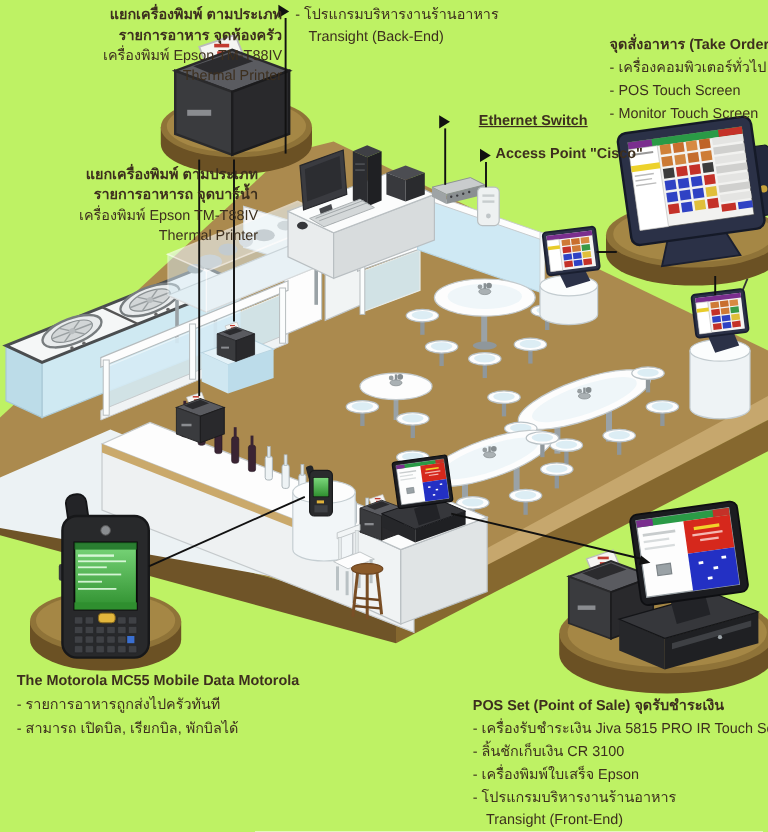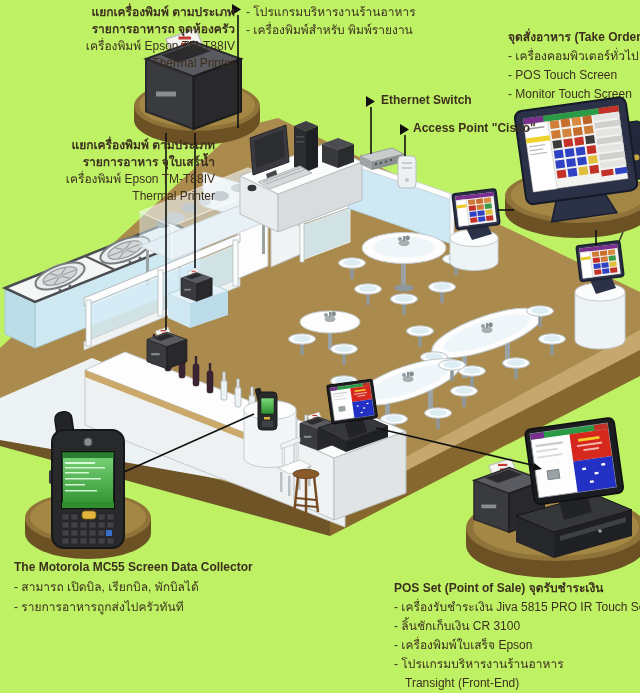--- a/index.html
+++ b/index.html
@@ -530,56 +530,56 @@
   <g fill="#111">
     <polygon points="232,4 232,15 241,9.5"></polygon>
     <polygon points="366,96 366,107 375,101.5"></polygon>
     <polygon points="400,124 400,135 409,129.5"></polygon>
     <polygon points="542,469 532.4,470.8 534.2,463"></polygon>
   </g>
 </svg>
 
 <div class="lbl lh17 ralign" style="right:405px;top:4px;">
   <div class="b">แยกเครื่องพิมพ์ ตามประเภท</div>
-  <div class="b">รายการอาหารถ จุดห้องครัว</div>
+  <div class="b">รายการอาหาร จุดห้องครัว</div>
   <div>เครื่องพิมพ์ Epson TM-T88IV</div>
   <div>Thermal Printer</div>
 </div>
 
 <div class="lbl lh18" style="left:246px;top:3px;">
   <div>- โปรแกรมบริหารงานร้านอาหาร</div>
-  <div>- เครื่องพิมพ์สำหรับ พิมพ์รายงาน</div>
+  <div class="indent">Transight (Back-End)</div>
 </div>
 
 <div class="lbl lh19" style="left:508px;top:28px;">
   <div class="b">จุดสั่งอาหาร (Take Order)</div>
   <div>- เครื่องคอมพิวเตอร์ทั่วไป</div>
   <div>- POS Touch Screen</div>
   <div>- Monitor Touch Screen</div>
 </div>
 
-<div class="lbl b" style="left:381px;top:93px;font-weight:bold;">
+<div class="lbl b" style="left:399px;top:93px;font-weight:bold;text-decoration:underline;">
   <span>Ethernet Switch</span>
 </div>
 
 <div class="lbl b" style="left:413px;top:121px;font-weight:bold;">
   <span>Access Point "Cisco"</span>
 </div>
 
 <div class="lbl lh17 ralign" style="right:425px;top:137px;">
   <div class="b">แยกเครื่องพิมพ์ ตามประเภท</div>
-  <div class="b">รายการอาหาร จุใบเสร์น้ำ</div>
+  <div class="b">รายการอาหารถ จุดบาร์น้ำ</div>
   <div>เครื่องพิมพ์ Epson TM-T88IV</div>
   <div>Thermal Printer</div>
 </div>
 
 <div class="lbl lh20" style="left:14px;top:557px;">
-  <div class="b">The Motorola MC55 Screen Data Collector</div>
+  <div class="b">The Motorola MC55 Mobile Data Motorola</div>
+  <div>- รายการอาหารถูกส่งไปครัวทันที</div>
   <div>- สามารถ เปิดบิล, เรียกบิล, พักบิลได้</div>
-  <div>- รายการอาหารถูกส่งไปครัวทันที</div>
 </div>
 
 <div class="lbl lh19" style="left:394px;top:579px;">
   <div class="b">POS Set (Point of Sale) จุดรับชำระเงิน</div>
   <div>- เครื่องรับชำระเงิน Jiva 5815 PRO IR Touch Screen</div>
   <div>- ลิ้นชักเก็บเงิน CR 3100</div>
   <div>- เครื่องพิมพ์ใบเสร็จ Epson</div>
   <div>- โปรแกรมบริหารงานร้านอาหาร</div>
   <div class="indent">Transight (Front-End)</div>
 </div>

